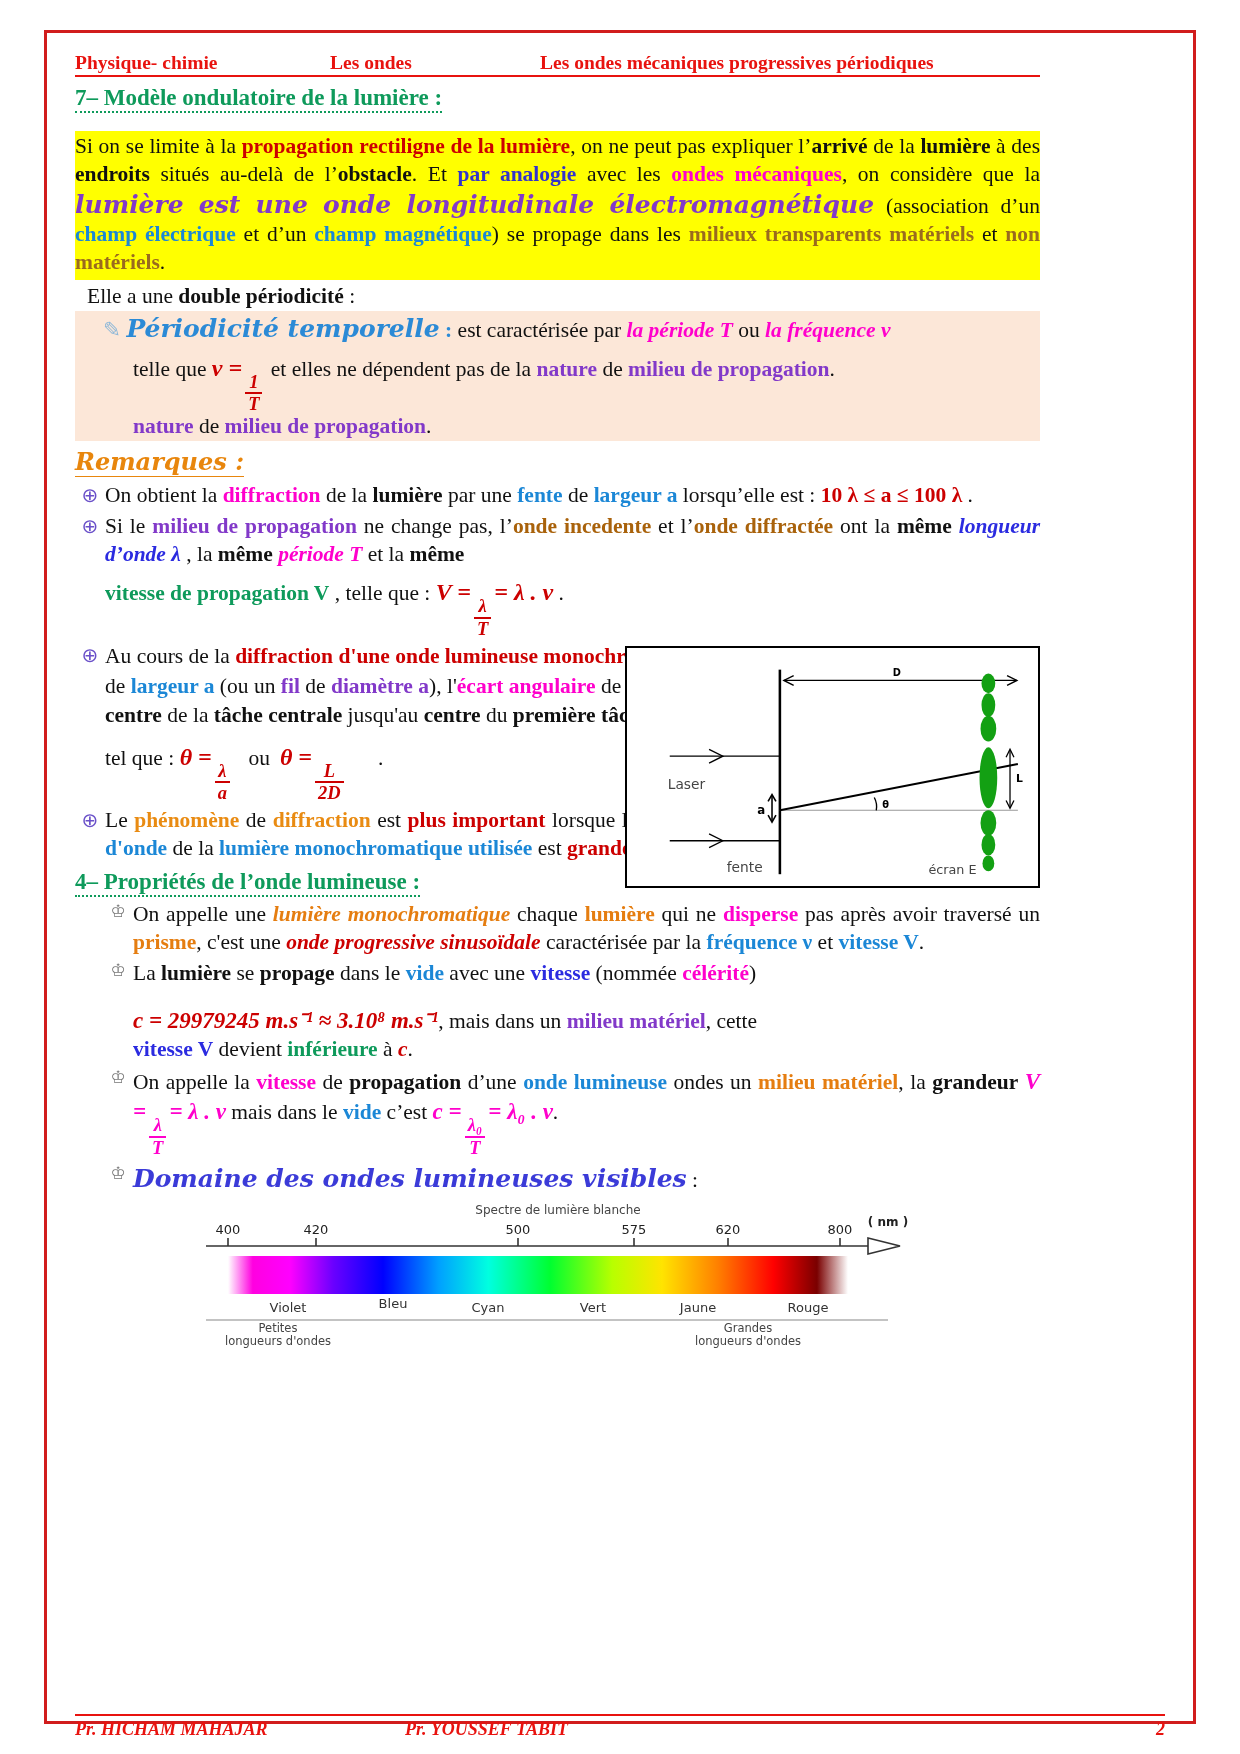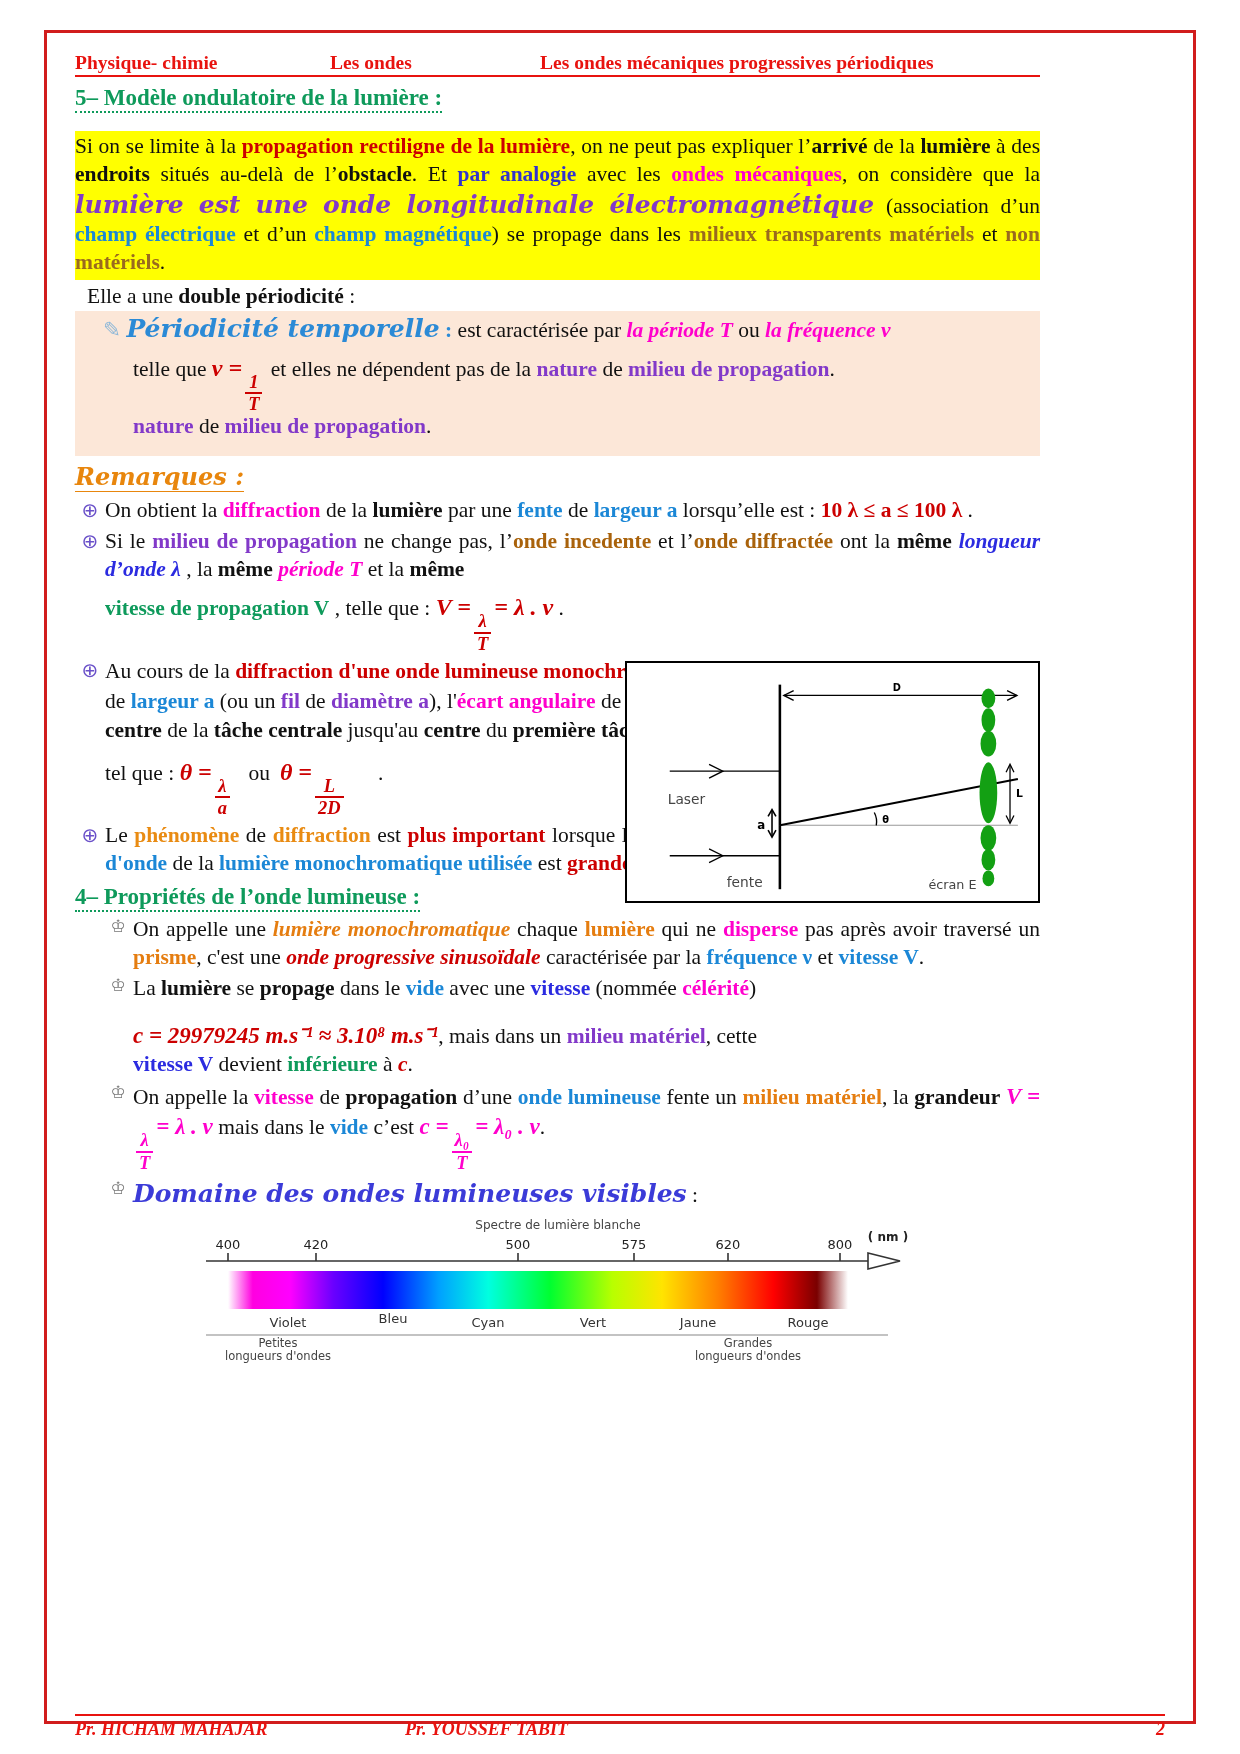--- a/index.html
+++ b/index.html
@@ -127,32 +127,32 @@
 
 <div class="inner">
 
   <div class="hdr">
     <span class="h1">Physique- chimie</span>
     <span class="h2">Les ondes</span>
     <span class="h3">Les ondes mécaniques progressives périodiques</span>
   </div>
 
   <div>
-    <span class="sec-title">5– Modèle ondulatoire de la lumière :</span>
+    <span class="sec-title">7– Modèle ondulatoire de la lumière :</span>
   </div>
 
   <div class="para hl-yellow" style="margin-top:17px;">
     <span>Si on se limite à la </span><span class="redb">propagation rectiligne de la lumière</span><span>, on ne peut pas expliquer l’</span><span class="b">arrivé</span><span> de la </span><span class="b">lumière</span><span> à des </span><span class="b">endroits</span><span> situés au-delà de l’</span><span class="b">obstacle</span><span>. Et </span><span style="color:#3333cc;font-weight:bold;">par analogie</span><span> avec les </span><span class="magenta">ondes mécaniques</span><span>, on considère que la </span><span class="script" style="color:#8239c9;font-size:25px;">lumière est une onde longitudinale électromagnétique</span><span> (association d’un </span><span class="bluelight">champ électrique</span><span> et d’un </span><span class="bluelight">champ magnétique</span><span>) se propage dans les </span><span class="brown">milieux transparents matériels</span><span> et </span><span class="brown">non matériels</span><span>.</span>
   </div>
 
   <div class="para" style="margin-top:3px;margin-left:12px;">
     <span>Elle a une </span><span class="b">double périodicité</span><span> :</span>
   </div>
 
-  <div class="hl-peach" style="padding:2px 0 15px 0;">
+  <div class="hl-peach" style="padding:2px 0 0 0;">
     <div class="para" style="padding-left:28px;">
       <span style="color:#8fb8d8;">✎</span>
       <span class="periodic-head">Périodicité temporelle</span>
       <span style="color:#2b8ad6;font-weight:bold;">:</span>
       <span>est caractérisée par </span><span class="magenta itl">la période T</span><span> ou </span><span class="magenta itl">la fréquence ν</span>
     </div>
     <div class="para" style="padding-left:58px;margin-top:7px;">
       <span>telle que </span><span class="redb itl" style="font-size:24px;">ν =</span><span class="frac redb">
           <span class="num">1</span>
           <span class="den">T</span>
@@ -281,21 +281,21 @@
       </div>
       <div style="">
         <span class="royal">vitesse V</span><span> devient </span><span class="green">inférieure</span><span> à </span><span class="redb itl">c</span><span>.</span>
       </div>
     </div>
   </div>
 
   <div class="bullet-row" style="padding-left:28px;">
     <div class="bullet-ico" style="color:#777;font-size:17px;">♔</div>
     <div class="bullet-txt para">
-      <span>On appelle la </span><span class="magenta">vitesse</span><span> de </span><span class="b">propagation</span><span> d’une </span><span class="bluelight">onde lumineuse</span><span> fente un </span><span class="orange2">milieu matériel</span><span>, la </span><span class="b">grandeur</span>
+      <span>On appelle la </span><span class="magenta">vitesse</span><span> de </span><span class="b">propagation</span><span> d’une </span><span class="bluelight">onde lumineuse</span><span> ondes un </span><span class="orange2">milieu matériel</span><span>, la </span><span class="b">grandeur</span>
       <span class="magenta itl" style="font-size:23px;">V =</span><span class="frac magenta">
           <span class="num">λ</span>
           <span class="den">T</span>
         </span><span class="magenta itl" style="font-size:23px;">= λ . ν</span><span> mais dans le </span><span class="bluelight">vide</span><span> c’est </span><span class="magenta itl" style="font-size:23px;">c =</span><span class="frac magenta">
           <span class="num">λ₀</span>
           <span class="den">T</span>
         </span><span class="magenta itl" style="font-size:23px;">= λ₀ . ν</span><span>.</span>
     </div>
   </div>
 

